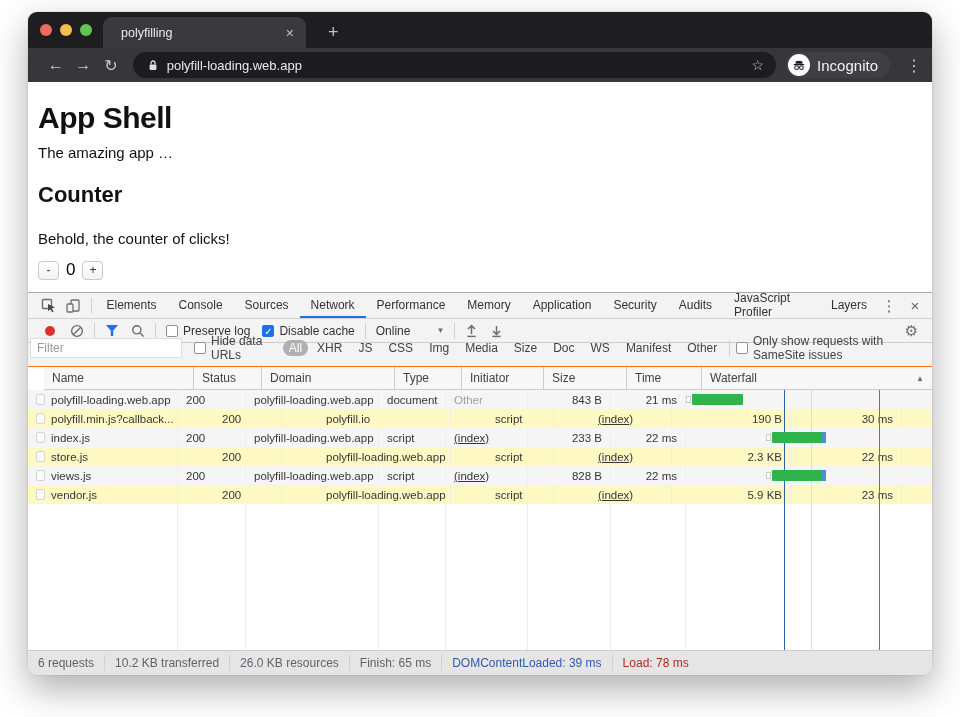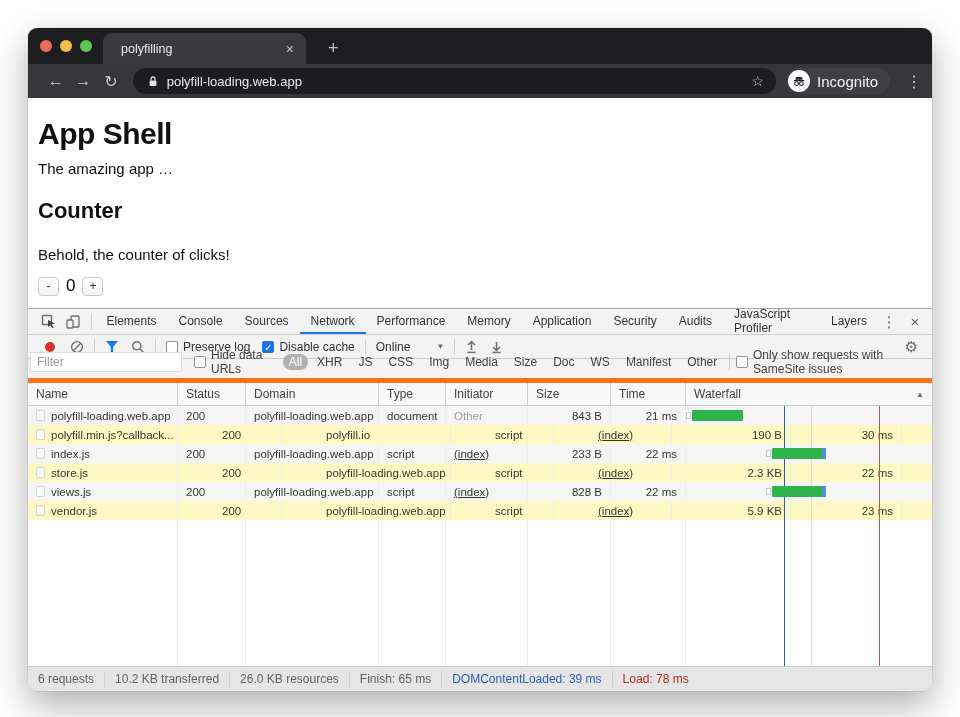--- a/index.html
+++ b/index.html
@@ -1,18 +1,18 @@
 <!DOCTYPE html>
 <html><head>
 <meta charset="utf-8">
 <style>
   * { margin:0; padding:0; box-sizing:border-box; }
   html,body { width:960px; height:717px; background:#fff; font-family:"Liberation Sans",sans-serif; overflow:hidden; }
   .stage { position:relative; width:960px; height:717px; }
-  .window { position:absolute; left:28px; top:28px; width:904px; height:663px;
+  .window { position:absolute; left:28px; top:12px; width:904px; height:663px;
             border-radius:9px; box-shadow:0 14px 36px rgba(0,0,0,.32), 0 0 1px rgba(0,0,0,.5);
             display:flex; flex-direction:column; overflow:hidden; background:#fff; }
 
   
   .tabbar { height:36px; background:#1e1e21; display:flex; align-items:flex-end; flex:none; position:relative; }
   .lights { position:absolute; left:12px; top:12px; display:flex; gap:8px; }
   .light { width:12px; height:12px; border-radius:50%; }
   .tab { margin-left:75px; width:203px; height:31px; background:#3a3a3e; border-radius:9px 9px 0 0;
          display:flex; align-items:center; padding:0 12px 0 18px; }
   .tab-title { color:#e8eaed; font-size:12.5px; flex:1; white-space:nowrap; overflow:hidden; }
@@ -53,32 +53,32 @@
   .dt-right .glyph { width:22px; text-align:center; font-size:15px; }
 
   .dt-toolbar { height:24px; background:#f3f3f3; border-bottom:1px solid #ccc; display:flex; align-items:center; flex:none; padding:0 8px; font-size:12px; color:#333; }
   .rec-dot { width:10px; height:10px; border-radius:50%; margin:0 9px; }
   .tb-item { display:flex; align-items:center; margin:0 6px; }
   .cb { width:12px; height:12px; border:1px solid #919191; border-radius:2px; background:#fff; margin-right:5px; flex:none; }
   .cb.checked { background:#1a73e8; border-color:#1a73e8; color:#fff; font-size:10px; line-height:12px; text-align:center; }
   .dd-arrow { font-size:8px; color:#6e6e6e; margin-left:26px; }
   .gear { margin-left:auto; color:#6e6e6e; font-size:15px; padding-right:6px; }
 
-  .dt-filterbar { height:24px; background:#f3f3f3; border-bottom:5px solid #f97316; display:flex; align-items:center; flex:none; padding:0 8px 13px 2px; font-size:12px; color:#424242; }
+  .dt-filterbar { height:24px; background:#f3f3f3; border-bottom:1px solid #f97316; display:flex; align-items:center; flex:none; padding:0 8px 13px 2px; font-size:12px; color:#424242; }
   .filter-input { width:152px; height:20px; border:1px solid #ddd; background:#fff; font-size:12px; padding:0 6px; color:#333; font-family:"Liberation Sans",sans-serif; outline:none; }
   .filter-input::placeholder { color:#999; }
   .hide-urls { display:flex; align-items:center; margin-left:12px; }
   .tflist { display:flex; align-items:center; margin-left:8px; }
   .tfilter { padding:1px 7px; margin:0 1px; color:#424242; }
   .tfilter.sel { background:#b0b0b0; color:#fff; border-radius:8px; padding:1px 6px; }
   .fsep { width:1px; height:16px; background:#d0d0d0; margin:0 6px 0 4px; }
   .samesite { display:flex; align-items:center; }
 
   .grid8 { display:grid; grid-template-columns:150px 68px 133px 67px 82px 83px 75px 1fr; }
-  .dt-header { height:23px; background:#f7f7f7; border-bottom:1px solid #ccc; flex:none; font-size:12px; color:#424242; }
+  .dt-header { height:23px; background:#f7f7f7; border-bottom:1px solid #ccc; flex:none; font-size:12px; color:#424242;margin-left:16px; }
   .hcell { display:flex; align-items:center; padding:0 6px 0 8px; border-right:1px solid #ccc; position:relative; }
   .hcell:last-child { border-right:none; }
   .sort { position:absolute; right:8px; font-size:8px; color:#6e6e6e; }
 
   .dt-body { flex:1; position:relative; display:flex; flex-direction:column; min-height:0; overflow:hidden; }
   .net-row { height:19px; font-size:11.5px; color:#363636; flex:none; }
   .net-row.odd { background:#f5f5f5; }
   .net-row.even { background:#fef9c3;gap:36px; }
   .cell { display:flex; align-items:center; padding:0 6px 0 8px; border-right:1px solid #ededed; overflow:hidden; white-space:nowrap; }
   .cell:last-child { border-right:none; }

